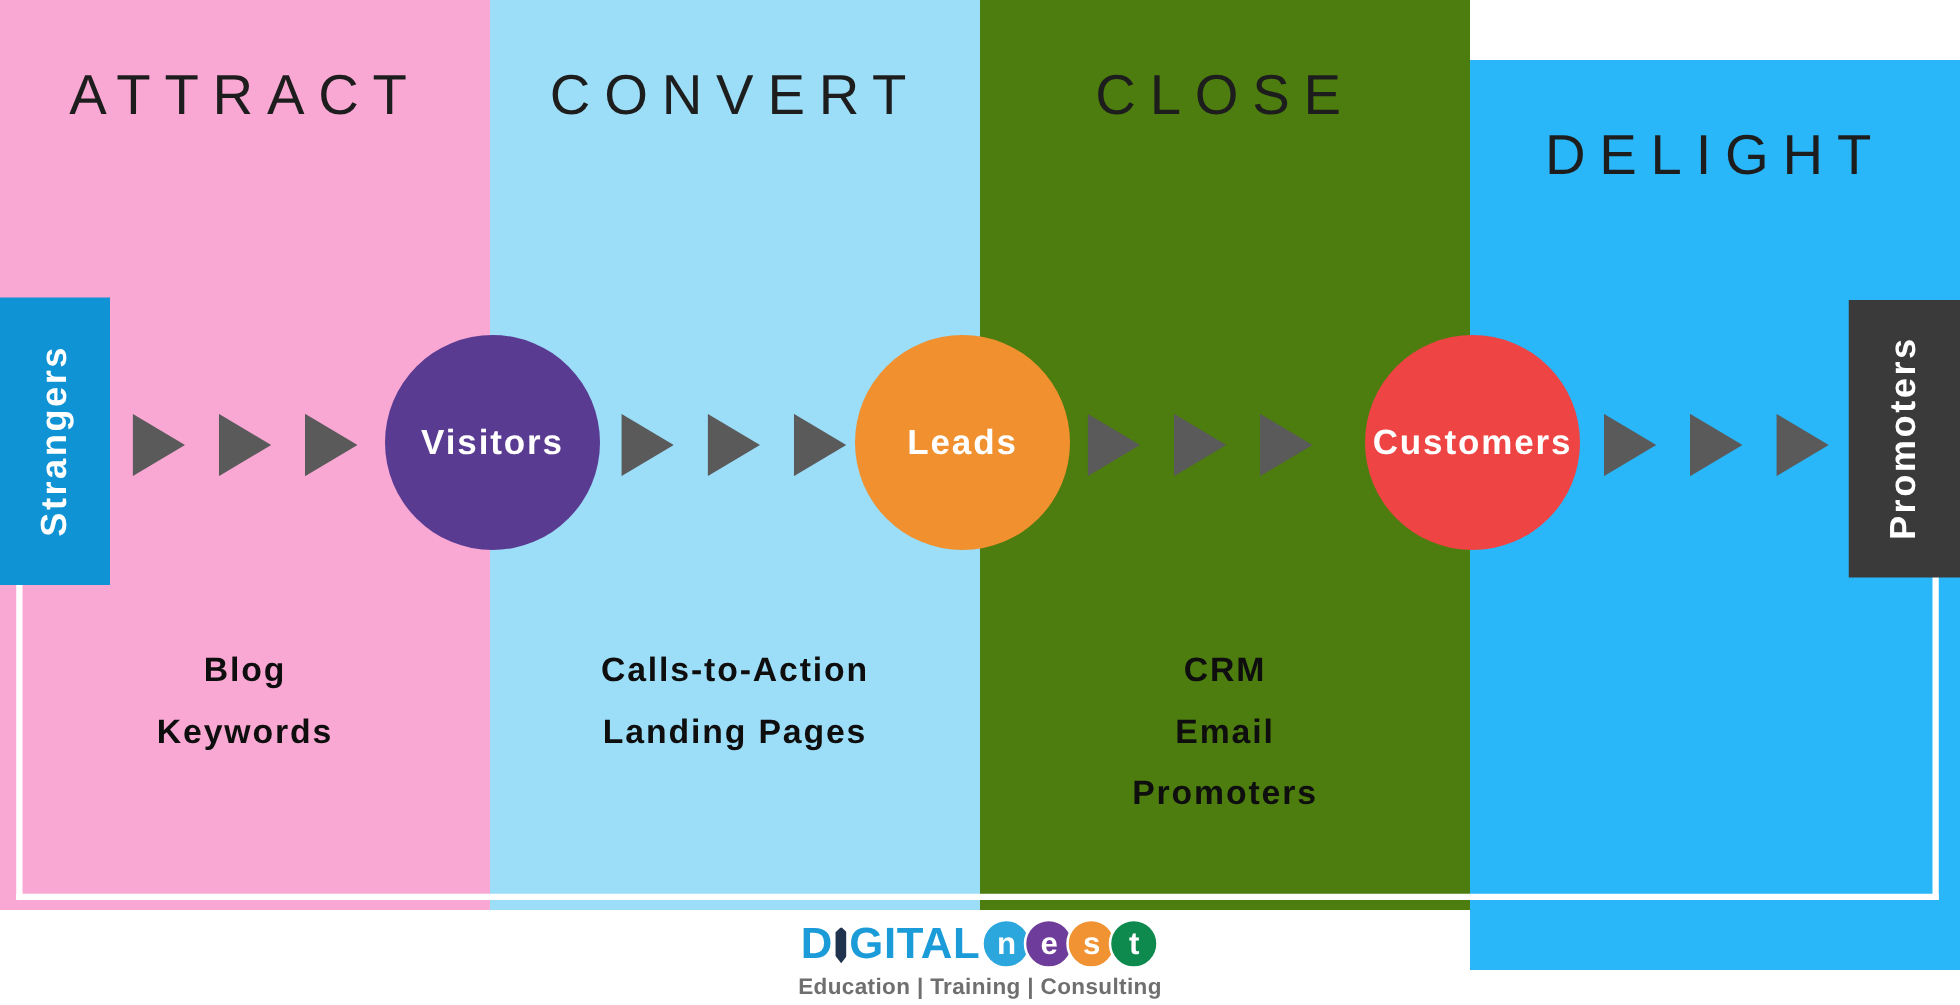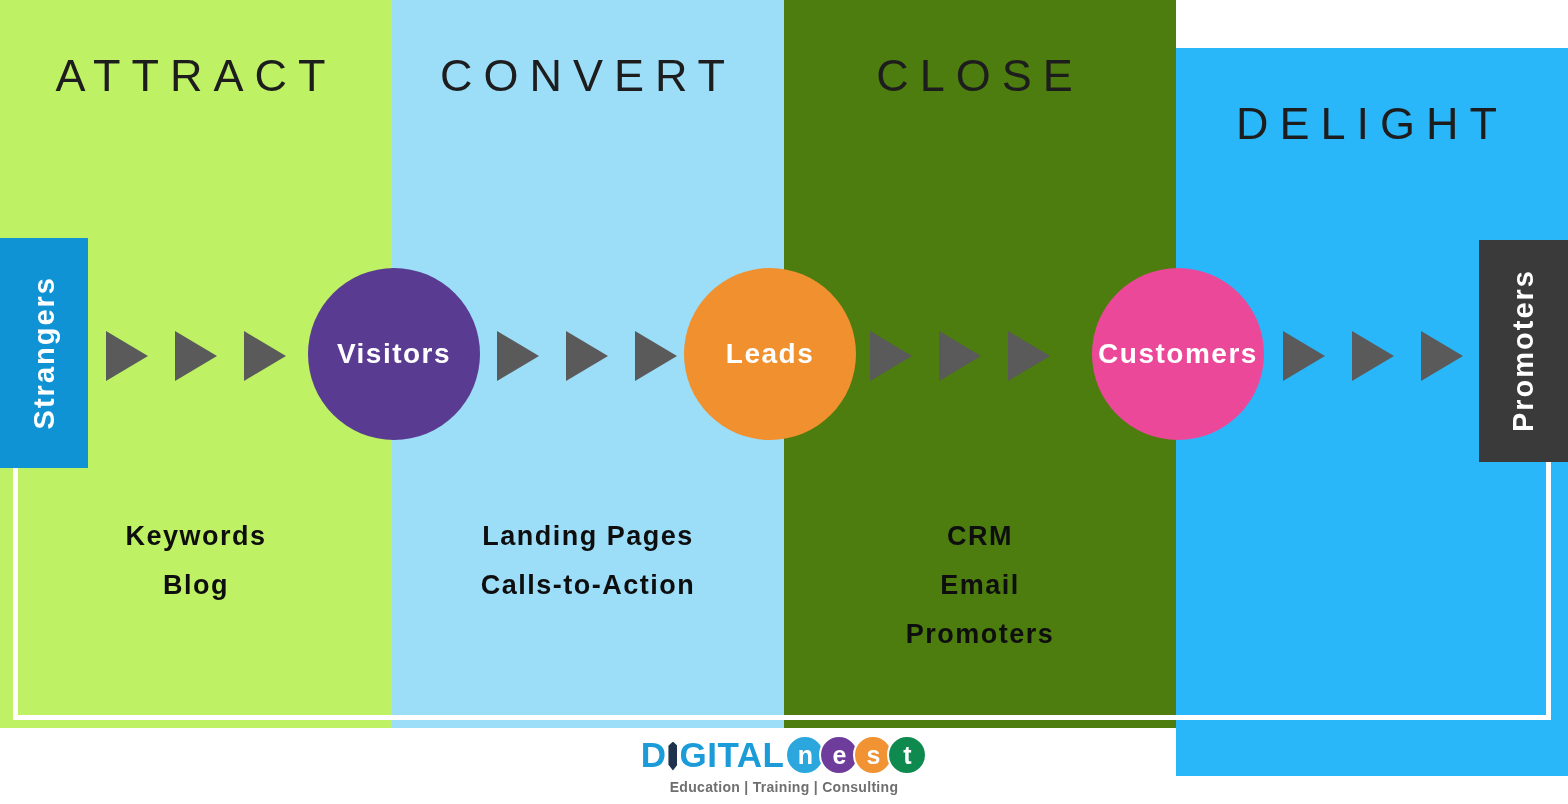--- a/index.html
+++ b/index.html
@@ -41,40 +41,40 @@
   .logo{ position:absolute; top:733px; left:0; width:100%;
          display:flex; flex-direction:column; align-items:center; }
   .logo-row{ display:flex; align-items:center; height:44px; }
   .brand{ display:flex; align-items:center; font-size:35px; font-weight:800; letter-spacing:0.5px; }
   .nib{ width:9px; height:29px; margin:2px 2px 0 2px;
         clip-path:polygon(50% 0,100% 15%,100% 80%,50% 100%,0 80%,0 15%); }
   .nest{ display:flex; margin-left:7px; }
   .nest-circle{ width:40px; height:40px; border-radius:50%; margin-left:-6px;
                 display:flex; align-items:center; justify-content:center;
                 color:#fff; font-weight:700; font-size:25px; border:2px solid #fff; }
-  .tagline{ font-size:14px; font-weight:700; color:#6f6f6f; margin-top:2px; letter-spacing:0.3px; }
+  .tagline{ font-size:18px; font-weight:700; color:#6f6f6f; margin-top:2px; letter-spacing:0.3px; }
 </style>
 </head>
 <body>
 
 <div class="canvas">
 
-  <section class="column col-0" style="background-color: #bef264;">
+  <section class="column col-0" style="background-color: #f9a8d4;">
     <h2 class="col-title">ATTRACT</h2>
     <ul class="tools">
+      <li>Blog</li>
       <li>Keywords</li>
-      <li>Blog</li>
     </ul>
   </section>
 
   <section class="column col-1" style="background-color: rgb(156, 221, 248);">
     <h2 class="col-title">CONVERT</h2>
     <ul class="tools">
+      <li>Calls-to-Action</li>
       <li>Landing Pages</li>
-      <li>Calls-to-Action</li>
     </ul>
   </section>
 
   <section class="column col-2" style="background-color: #4d7c0f;">
     <h2 class="col-title">CLOSE</h2>
     <ul class="tools">
       <li>CRM</li>
       <li>Email</li>
       <li>Promoters</li>
     </ul>
@@ -113,21 +113,21 @@
     <span class="arrow" style="background-color: rgb(90, 90, 90);"></span>
     <span class="arrow" style="background-color: rgb(90, 90, 90);"></span>
   </div>
 
   <div class="circle circle-visitors" style="background-color: rgb(90, 59, 146); text-align: center;">
     <span>Visitors</span>
   </div>
   <div class="circle circle-leads" style="background-color: rgb(240, 144, 47);">
     <span>Leads</span>
   </div>
-  <div class="circle circle-customers" style="background-color: #ec4899;">
+  <div class="circle circle-customers" style="background-color: #ef4444;">
     <span>Customers</span>
   </div>
 
   <footer class="logo">
     <div class="logo-row">
       <span class="brand" style="color: rgb(28, 155, 217);">
         <span>D</span>
         <span class="nib" style="background-color: rgb(32, 51, 78);"></span>
         <span>GITAL</span>
       </span>

